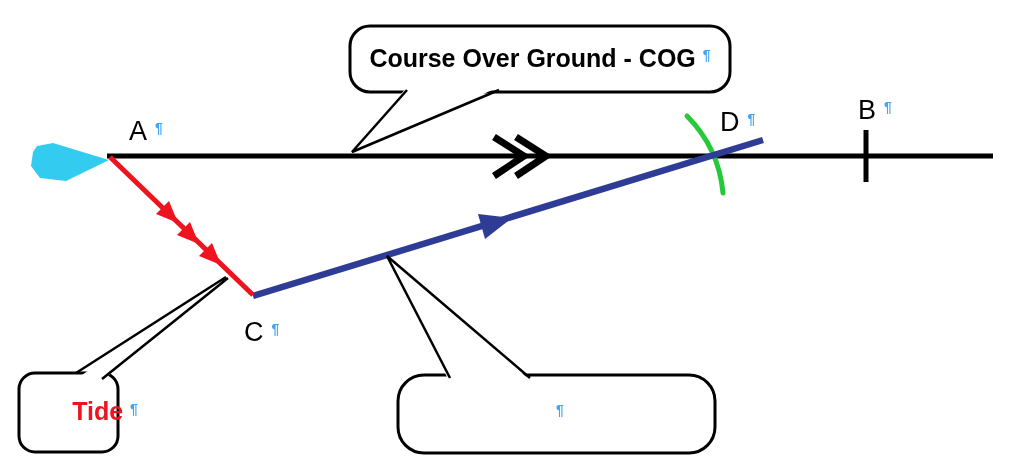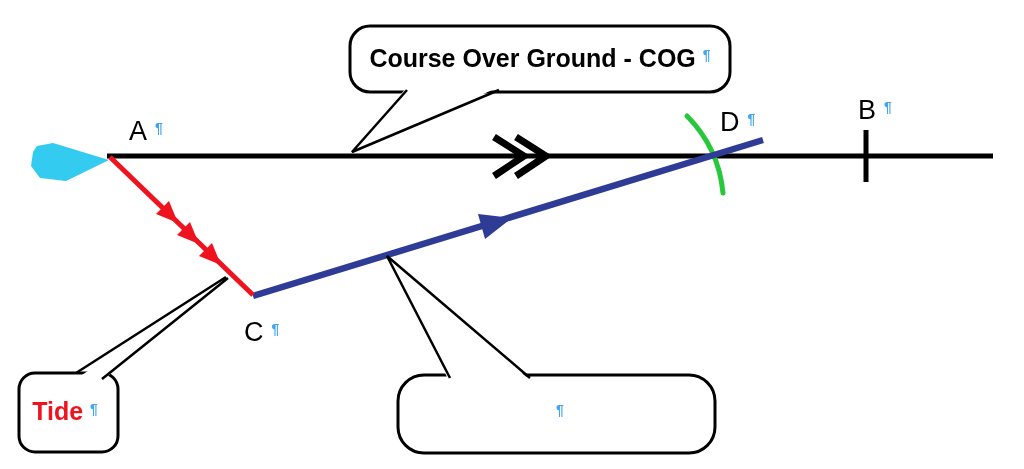--- a/index.html
+++ b/index.html
@@ -41,21 +41,21 @@
 
   
   .callout-text{
     position:absolute;
     display:flex;align-items:center;justify-content:center;
     font-weight:700;line-height:1;white-space:nowrap;
   }
   .callout-text .pilcrow{margin-left:7px;margin-top:-6px;}
   .cog-text{left:350px;top:26px;width:380px;height:64px;font-size:25px;color:#000;}
   .cts-text{left:398px;top:375px;width:317px;height:76px;font-size:25px;color:var(--cts-text-blue,#2337e1);}
-  .tide-text{left:19px;top:373px;width:92px;height:77px;font-size:25px;color:var(--tide-red,#ee131f);}
+  .tide-text{left:19px;top:373px;width:92px;height:77px;font-size:25px;color:var(--tide-red,#ee131f);padding-left:40px;}
 </style>
 </head>
 <body>
 
 <div class="stage">
 
   <svg viewBox="0 0 1024 469">
 
     <line class="ln-black" x1="107" y1="156" x2="993" y2="156" stroke-width="5"></line>
 

